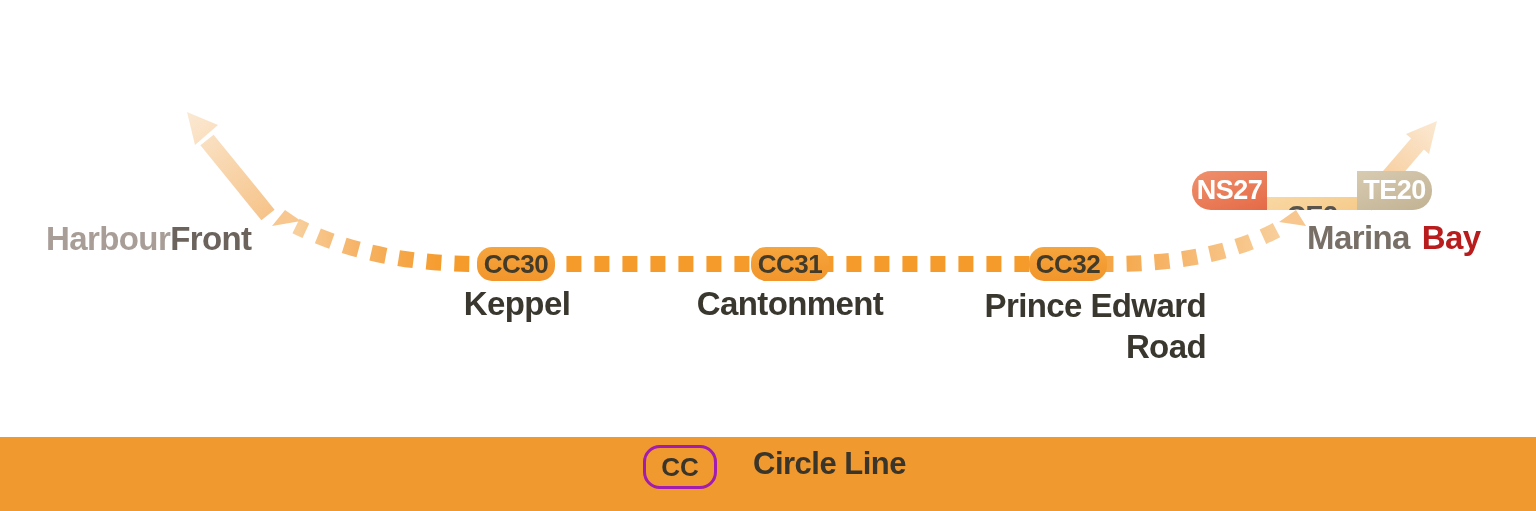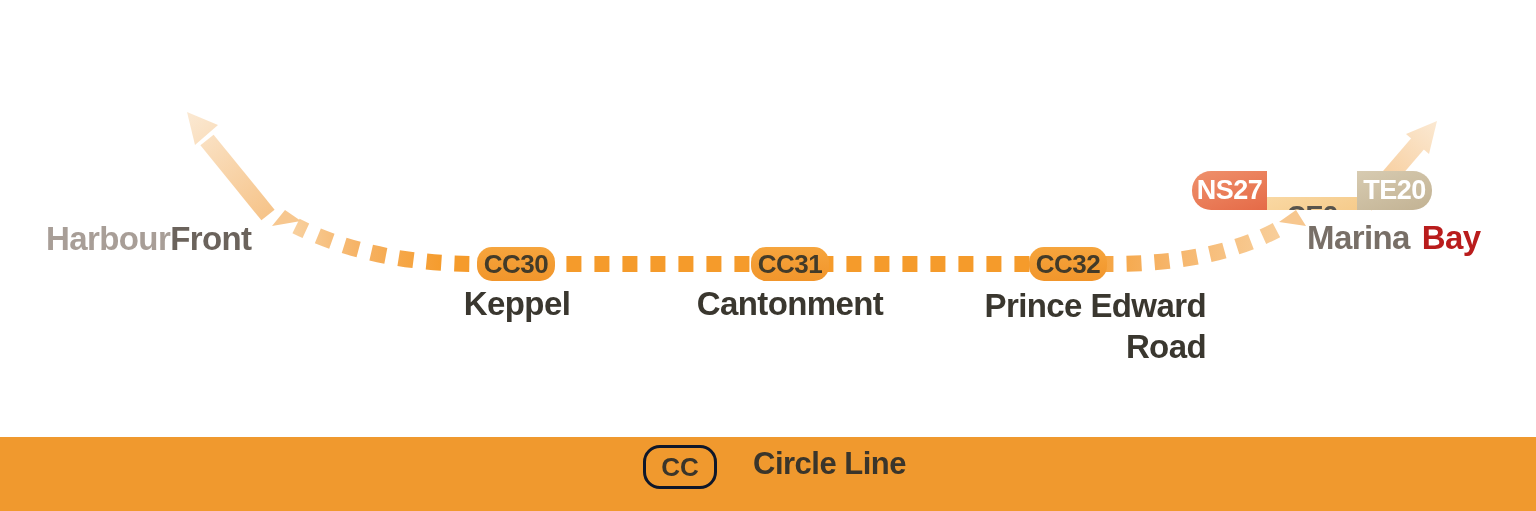--- a/index.html
+++ b/index.html
@@ -42,21 +42,21 @@
   .t-light-mb { color:#b91c1c; margin-left:12px;margin-top:42px; }
   .wrap2 { white-space:normal; width:270px; line-height:1.25; }
 
   
   .line-bar {
     position:absolute; left:0; top:437px; width:1536px; height:74px;
     background:#F0992E; display:flex; align-items:center;
   }
   .line-code-pill {
     position:absolute; left:643px; top:8px; width:74px; height:44px;
-    box-sizing:border-box; border:3px solid #0f172a; border-radius:17px;
+    box-sizing:border-box; border:3px solid #a21caf; border-radius:17px;
     display:flex; align-items:center; justify-content:center;
     color:#3A352B; font-weight:bold; font-size:26px;
   }
   .line-name {
     position:absolute; left:753px; top:0; height:54px;
     display:flex; align-items:center;
     color:#3A352B; font-weight:bold; font-size:31px; letter-spacing:-0.5px;
   }
 </style>
 </head>

